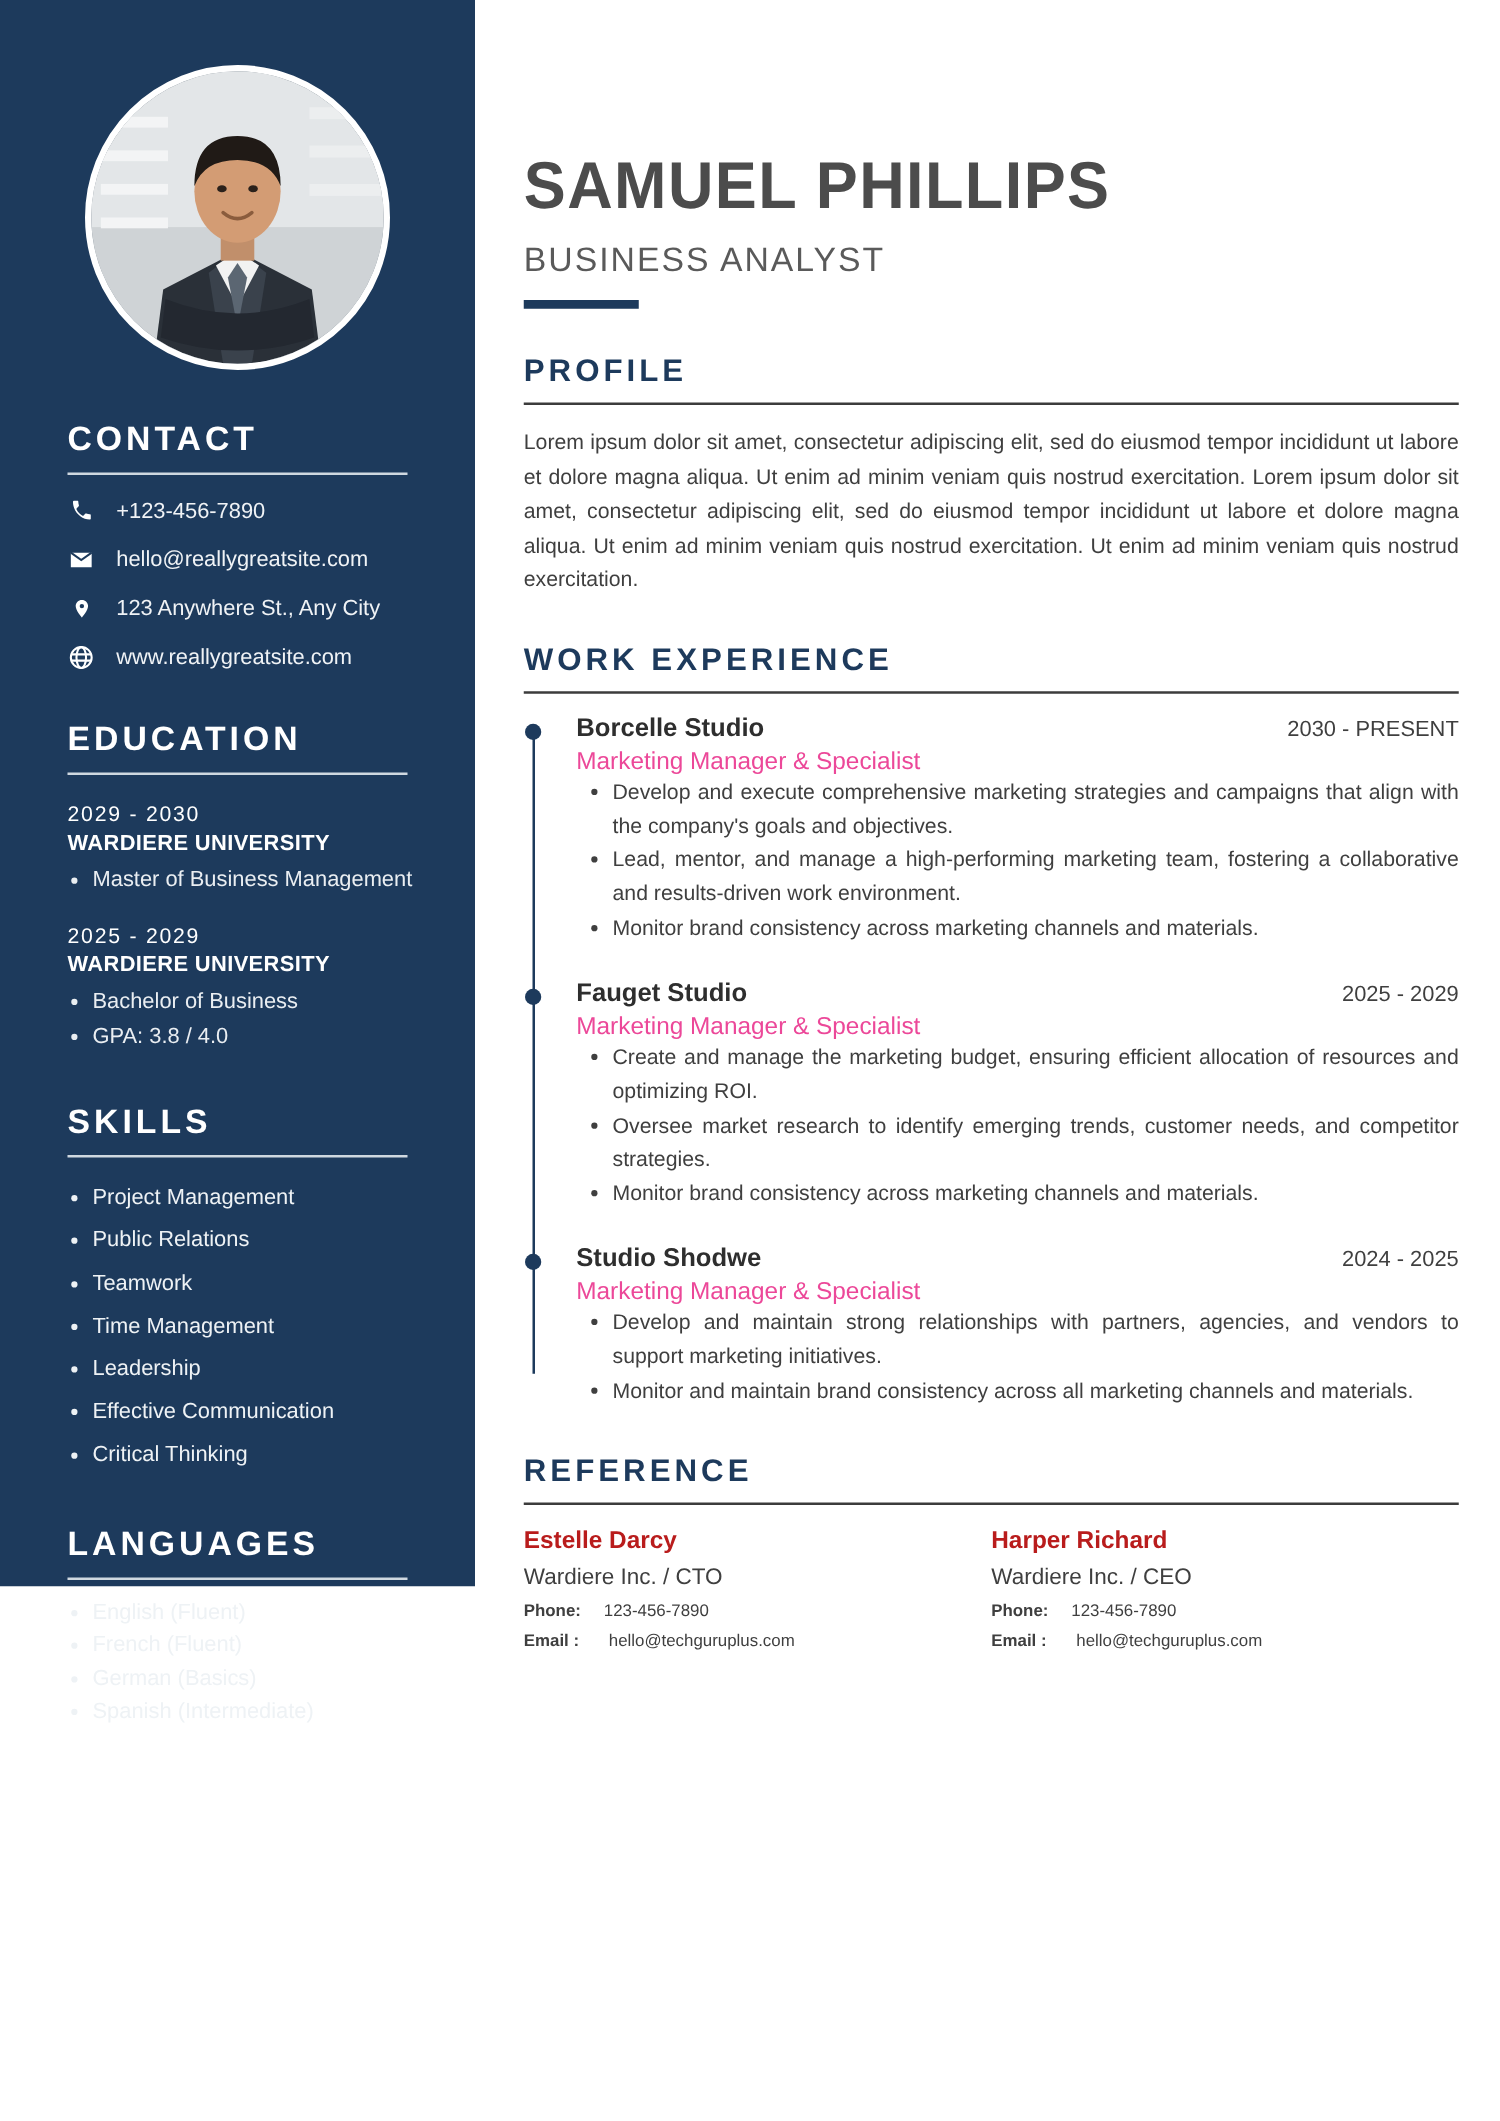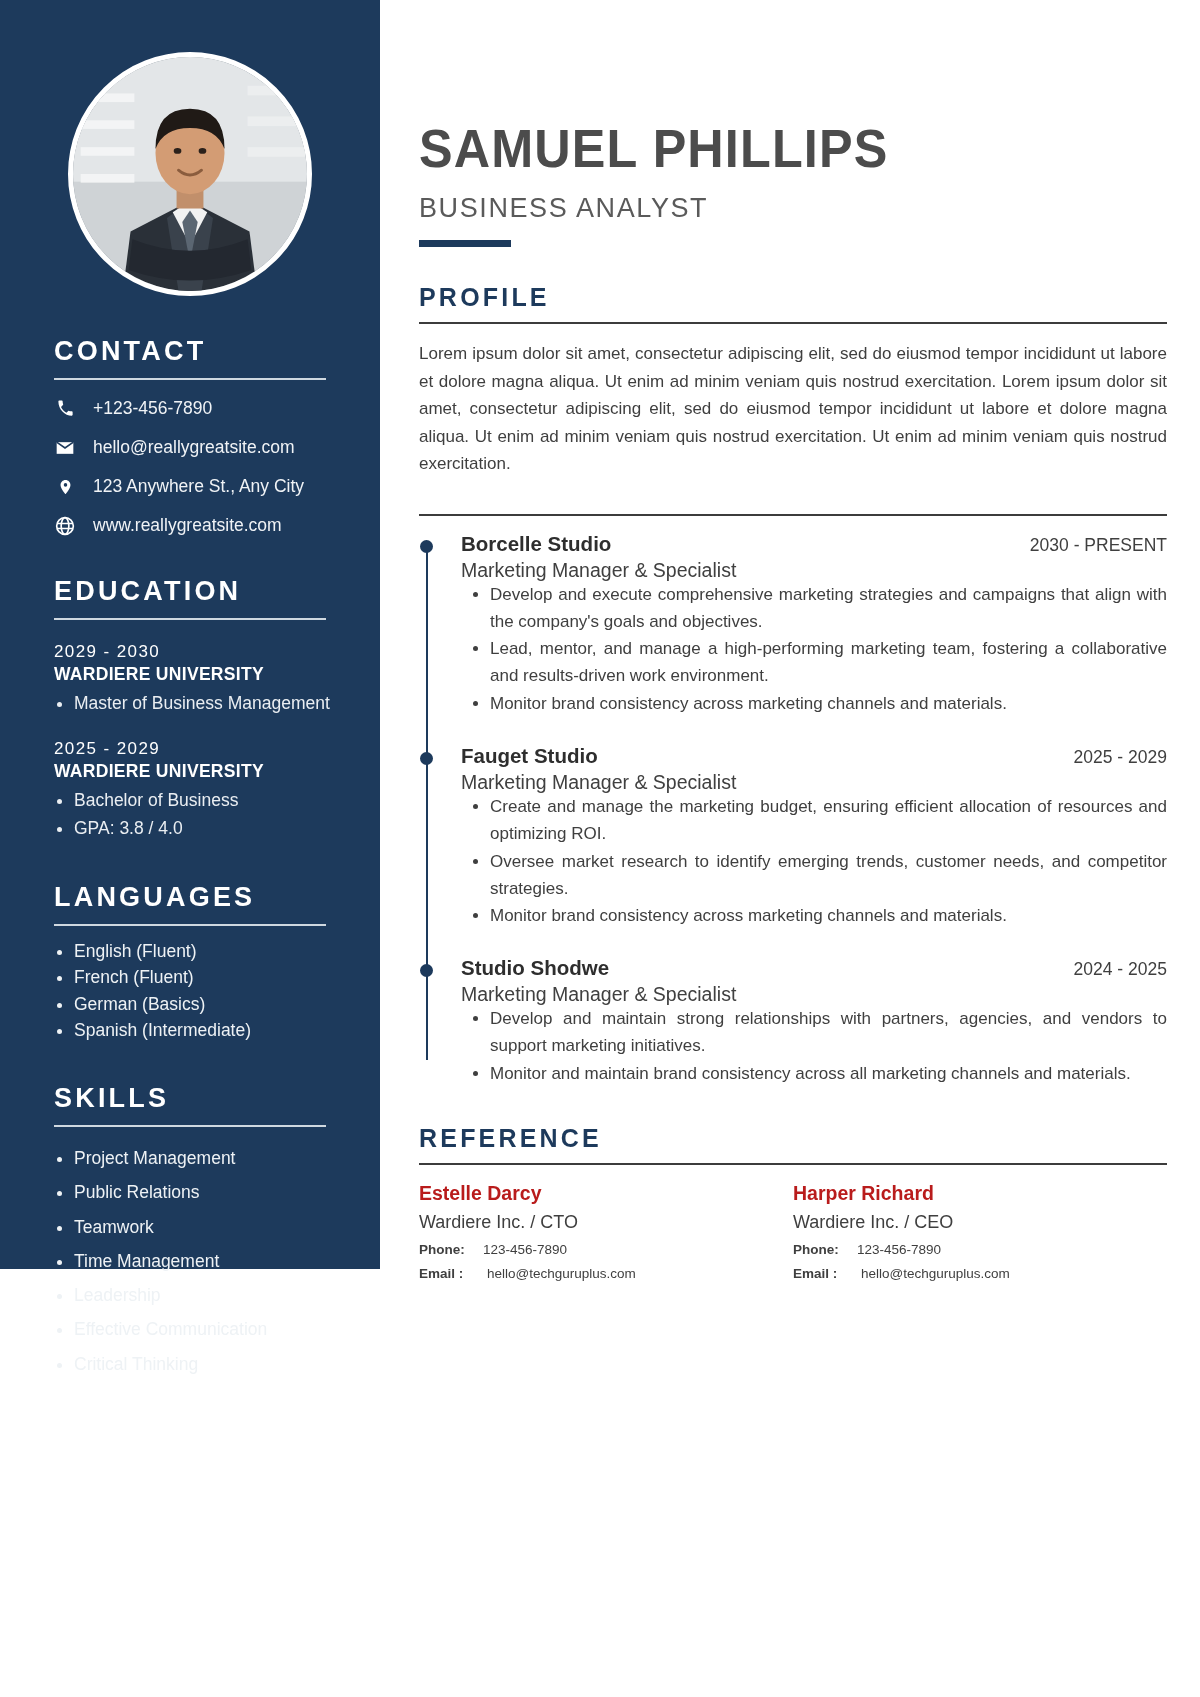--- a/index.html
+++ b/index.html
@@ -94,21 +94,21 @@
     width: 2px; background:#1d3a5c;
   }
   .exp-item { position: relative; margin-bottom: 26px; }
   .exp-dot {
     position: absolute; left: -41px; top: 8px;
     width: 13px; height: 13px; border-radius: 50%; background:#1d3a5c;
   }
   .exp-head { display:flex; justify-content: space-between; align-items: baseline; }
   .exp-company { font-size: 20.5px; font-weight: bold; color:#2e2e2e; }
   .exp-date { font-size: 17.5px; color:#3f3f3f; white-space: nowrap; }
-  .exp-role { font-size: 19.5px; color:#404040; margin-top: 3px; }
+  .exp-role { font-size: 19.5px; color:#ec4899; margin-top: 3px; }
   .exp-ul { padding-left: 29px; }
   .exp-ul li { font-size: 17px; line-height: 1.58; color:#3f3f3f; text-align: justify; margin-bottom: 1px; }
 
   .ref-grid { display:flex; margin-top: 17px; gap: 0; }
   .ref-col { width: 50%; padding-right: 24px; }
   .ref-name { font-size: 19.5px; font-weight: bold; color:#b91c1c; }
   .ref-title { font-size: 18px; color:#3f3f3f; margin-top: 7px; }
   .ref-row { display:flex; margin-top: 9px; font-size: 13.5px; color:#3f3f3f; }
   .ref-k { font-weight: bold; width: 64px; flex:0 0 64px; }
   .ref-v { }
@@ -227,59 +227,60 @@
         <div class="edu-years">2025 - 2029</div>
         <div class="edu-school">WARDIERE UNIVERSITY</div>
         <ul class="edu-ul">
           <li>Bachelor of Business</li>
           <li>GPA: 3.8 / 4.0</li>
         </ul>
       </div>
     </section>
 
     <section class="side-section">
-      <div class="side-h">LANGUAGES</div>
-      <div class="side-rule"></div>
-      <ul class="lang-ul">
-        <li>English (Fluent)</li>
-        <li>French (Fluent)</li>
-        <li>German (Basics)</li>
-        <li>Spanish (Intermediate)</li>
-      </ul>
-    </section>
-
-    <section class="side-section">
       <div class="side-h">SKILLS</div>
       <div class="side-rule"></div>
       <ul class="bullet-ul">
         <li>Project Management</li>
         <li>Public Relations</li>
         <li>Teamwork</li>
         <li>Time Management</li>
         <li>Leadership</li>
         <li>Effective Communication</li>
         <li>Critical Thinking</li>
       </ul>
     </section>
 
+    <section class="side-section">
+      <div class="side-h">LANGUAGES</div>
+      <div class="side-rule"></div>
+      <ul class="lang-ul">
+        <li>English (Fluent)</li>
+        <li>French (Fluent)</li>
+        <li>German (Basics)</li>
+        <li>Spanish (Intermediate)</li>
+      </ul>
+    </section>
+
   </aside>
 
   <main class="main">
 
     <h1 class="name">SAMUEL PHILLIPS</h1>
     <div class="role">BUSINESS ANALYST</div>
     <div class="name-underline"></div>
 
     <section class="sec">
       <div class="sec-h">PROFILE</div>
       <div class="sec-rule"></div>
       <p class="profile-text">Lorem ipsum dolor sit amet, consectetur adipiscing elit, sed do eiusmod tempor incididunt ut labore et dolore magna aliqua. Ut enim ad minim veniam quis nostrud exercitation. Lorem ipsum dolor sit amet, consectetur adipiscing elit, sed do eiusmod tempor incididunt ut labore et dolore magna aliqua. Ut enim ad minim veniam quis nostrud exercitation. Ut enim ad minim veniam quis nostrud exercitation.</p>
     </section>
 
     <section class="sec">
+      <div class="sec-h">WORK EXPERIENCE</div>
       <div class="sec-rule"></div>
 
       <div class="exp-wrap">
         <div class="exp-line"></div>
 
         <div class="exp-item">
           <span class="exp-dot"></span>
           <div class="exp-head">
             <span class="exp-company">Borcelle Studio</span>
             <span class="exp-date">2030 - PRESENT</span>

